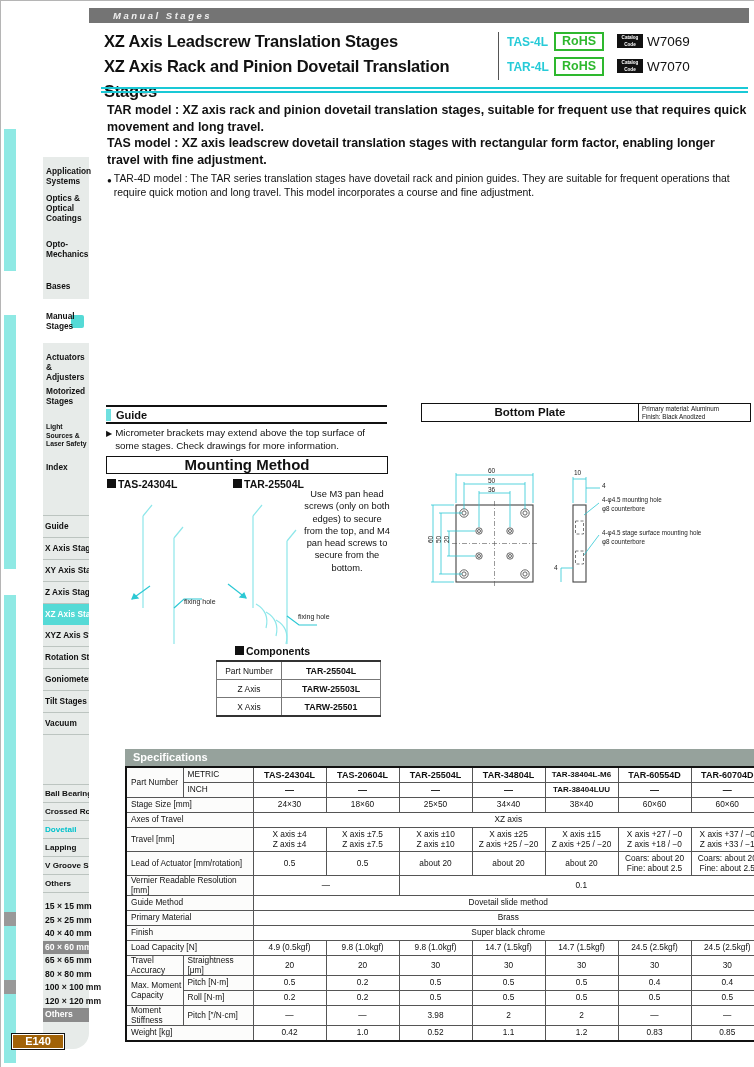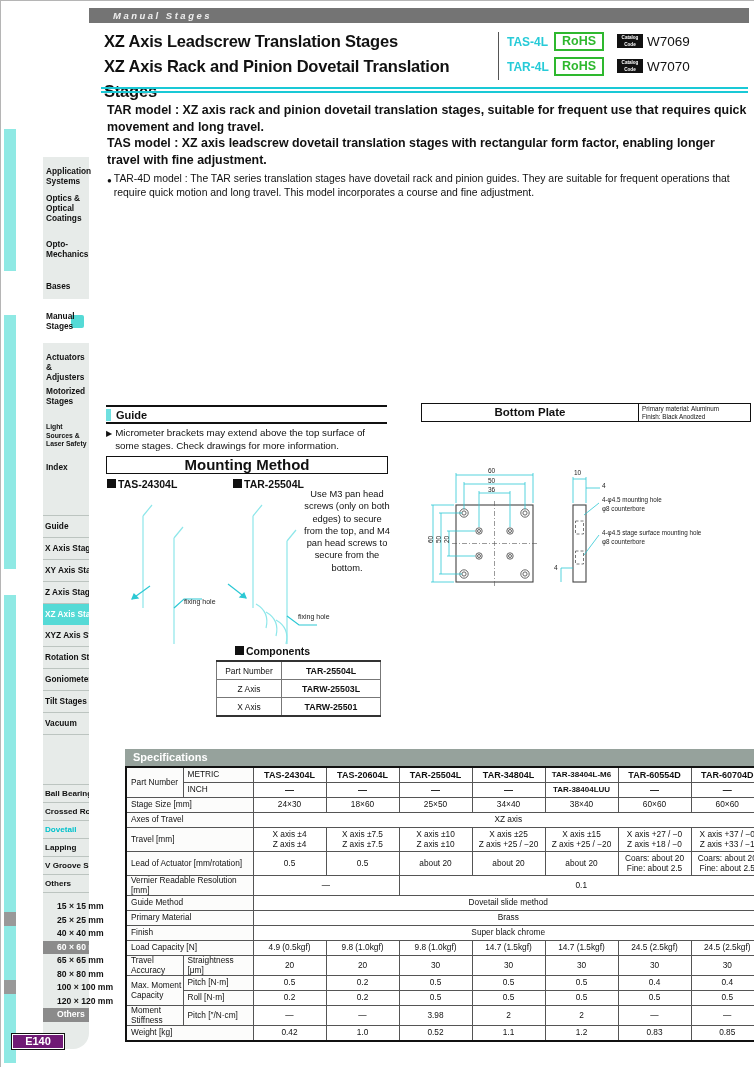--- a/index.html
+++ b/index.html
@@ -34,23 +34,23 @@
            border-radius:0 0 16px 0;margin-top:28px;}
   .sbsec{position:absolute;left:3px;width:42px;font-size:8.3px;font-weight:bold;
          line-height:10px;color:#111;}
   .sbitem{height:21px;line-height:21px;font-size:8.3px;font-weight:bold;
           border-bottom:1px solid #bcc4c0;padding-left:2px;white-space:nowrap;overflow:hidden;}
   .sbitem.active{background:#55dad6;color:#fff;border-bottom:none;}
   .gitem{height:17px;line-height:17px;font-size:8.1px;font-weight:bold;
          border-bottom:1px solid #bcc4c0;padding-left:2px;white-space:nowrap;overflow:hidden;}
   .gitem.active{color:#00c2cc;}
   .szitem{height:13.5px;line-height:13.5px;font-size:8.6px;font-weight:bold;
-          padding-left:14px;white-space:nowrap;}
+          padding-left:2px;white-space:nowrap;}
   .szitem.active{background:#8b8b8b;color:#fff;}
-  .pagecode{left:10px;top:1032px;width:54px;height:17px;background:#701a75;color:#fff;
+  .pagecode{left:10px;top:1032px;width:54px;height:17px;background:#a16207;color:#fff;
         font-size:11px;font-weight:bold;text-align:center;line-height:17px;
         box-shadow:inset 0 0 0 1px #111, inset 0 0 0 2px #fff;}
 
   
   .secline{height:2px;background:#111;}
   .mm-box{border:1.2px solid #111;text-align:center;font-weight:bold;font-size:15px;}
   .modlbl{font-size:10.5px;font-weight:bold;}
   .sq{display:inline-block;width:9px;height:9px;background:#111;margin-right:2px;}
   .tinytxt{font-size:7px;color:#222;}
 

